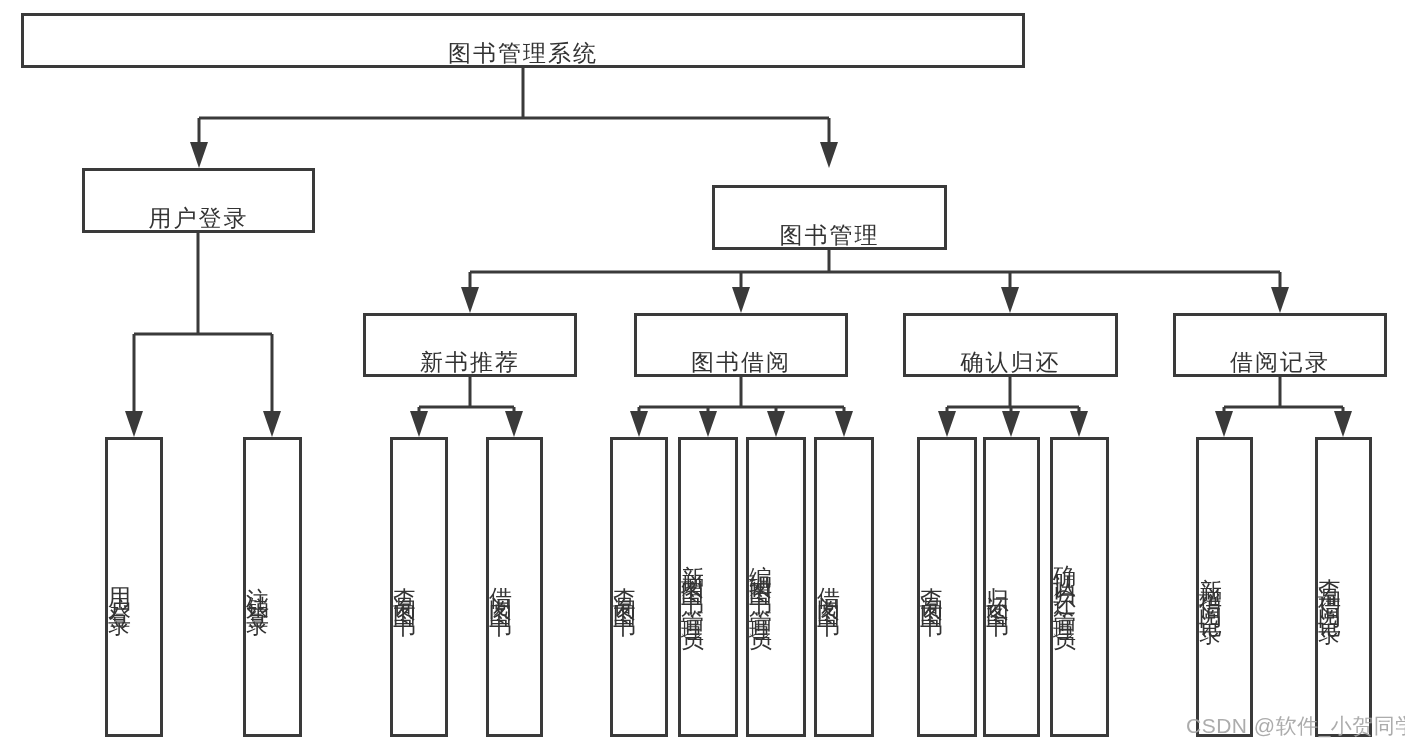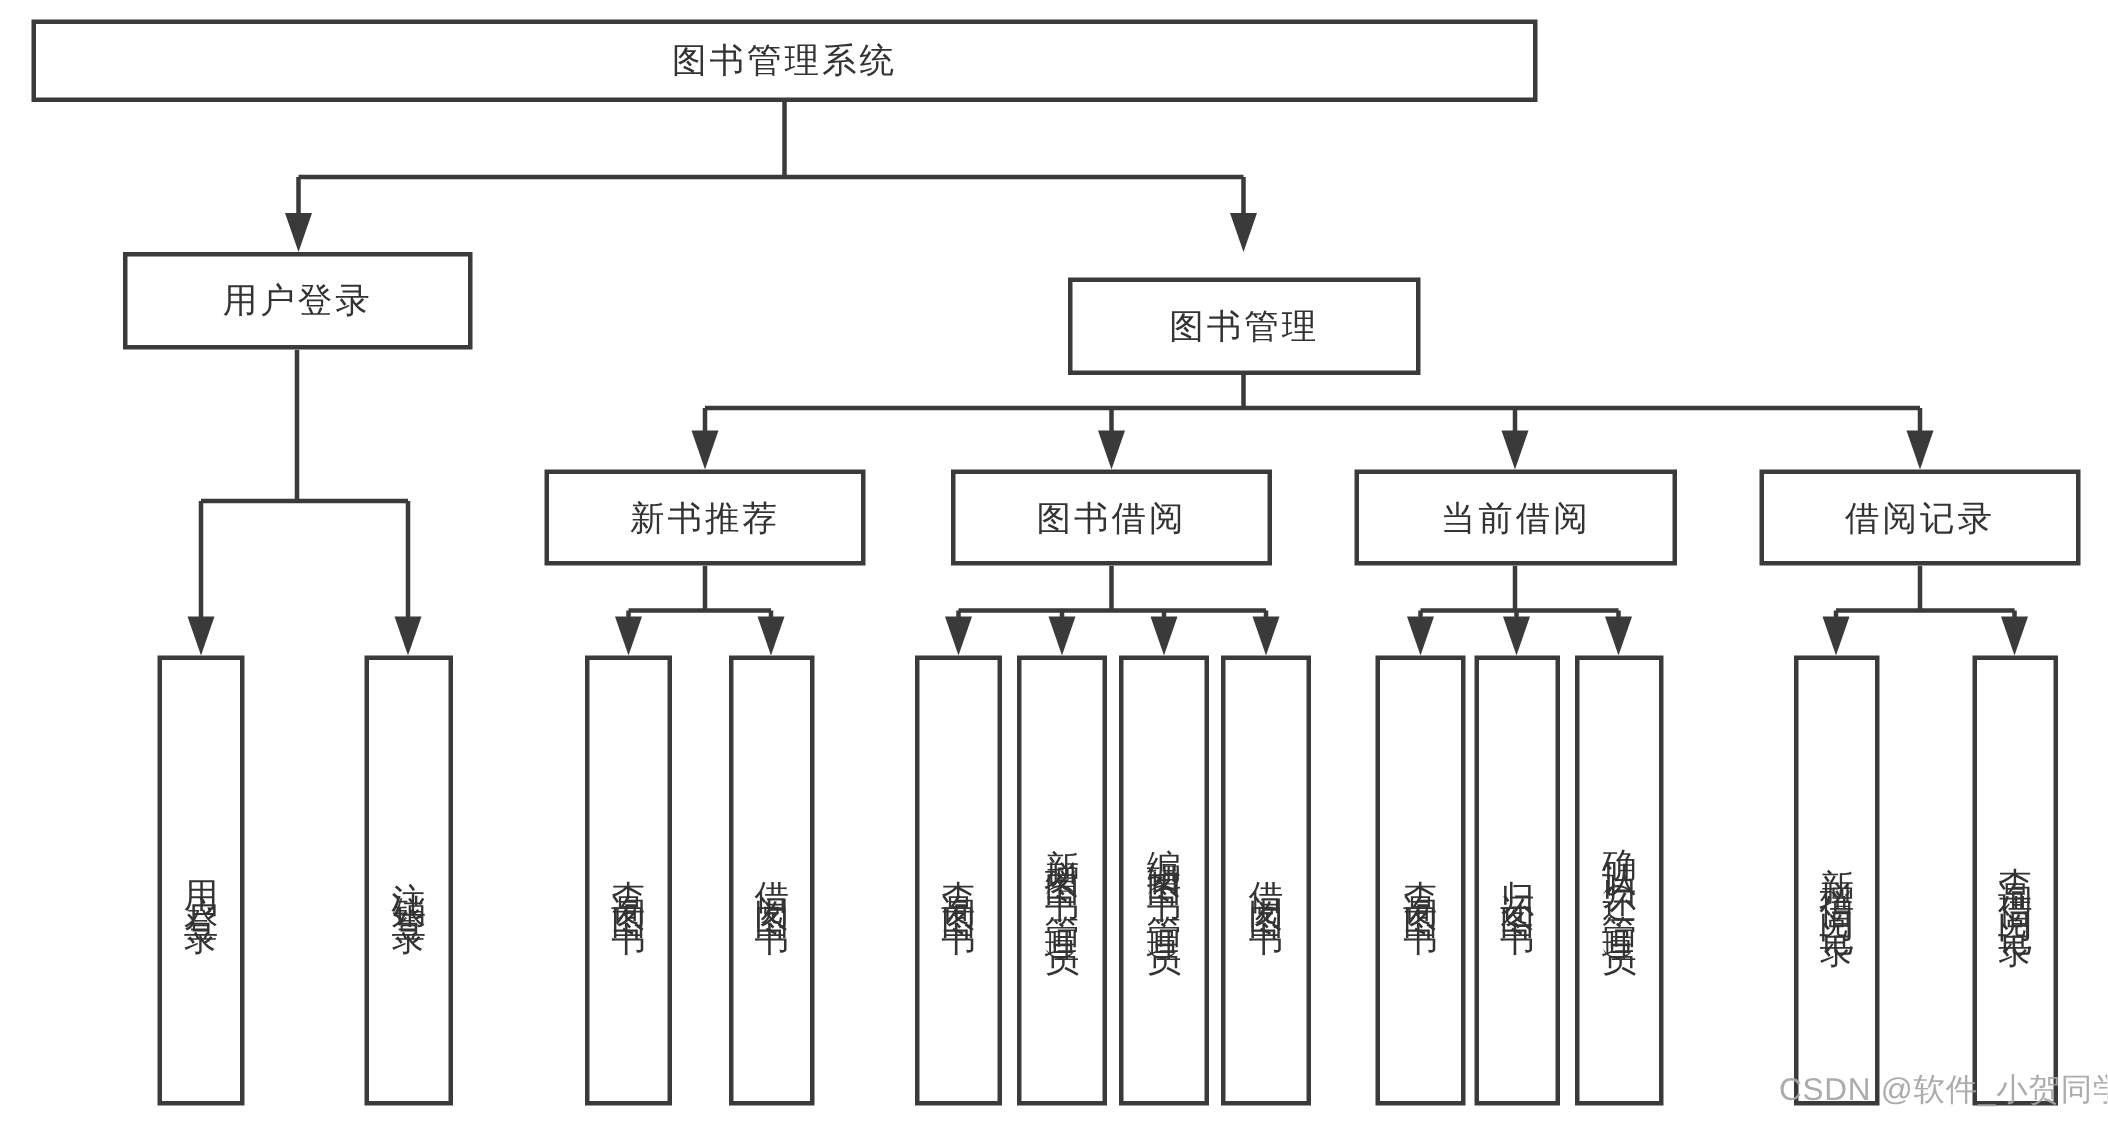--- a/index.html
+++ b/index.html
@@ -4,21 +4,21 @@
 <style>
   html,body{margin:0;padding:0;background:#ffffff;}
   .canvas{
     position:relative;width:1405px;height:747px;background:#ffffff;
     font-family:"Liberation Sans","DejaVu Sans",sans-serif;overflow:hidden;
   }
   svg.wires{position:absolute;left:0;top:0;z-index:1;}
   .node{
     position:absolute;box-sizing:border-box;z-index:2;
     border:3px solid #3a3a3a;background:#ffffff;color:#333333;
-    display:flex;align-items:center;justify-content:center;
+    display:flex;align-items:flex-end;justify-content:center;
     font-size:23px;line-height:1;
   }
   .node.h{letter-spacing:2px;}
   .node.v{writing-mode:vertical-rl;letter-spacing:9px;font-size:23px;}
   .watermark{
     position:absolute;left:1186px;top:712px;z-index:6;
     font-size:21px;letter-spacing:0.5px;color:rgba(165,165,165,0.92);
     white-space:nowrap;pointer-events:none;
   }
 </style>
@@ -78,21 +78,21 @@
     <span>图书管理</span>
   </div>
 
   <div class="node h" style="left:634px;top:313px;width:214px;height:64px;">
     <span>图书借阅</span>
   </div>
   <div class="node h" style="left:363px;top:313px;width:214px;height:64px;">
     <span>新书推荐</span>
   </div>
   <div class="node h" style="left:903px;top:313px;width:215px;height:64px;">
-    <span>当前借阅</span>
+    <span>确认归还</span>
   </div>
   <div class="node h" style="left:1173px;top:313px;width:214px;height:64px;">
     <span>借阅记录</span>
   </div>
 
   <div class="node v" style="left:105px;top:437px;width:58px;height:300px;">
     <span>用户登录</span>
   </div>
   <div class="node v" style="left:243px;top:437px;width:59px;height:300px;">
     <span>注销登录</span>

